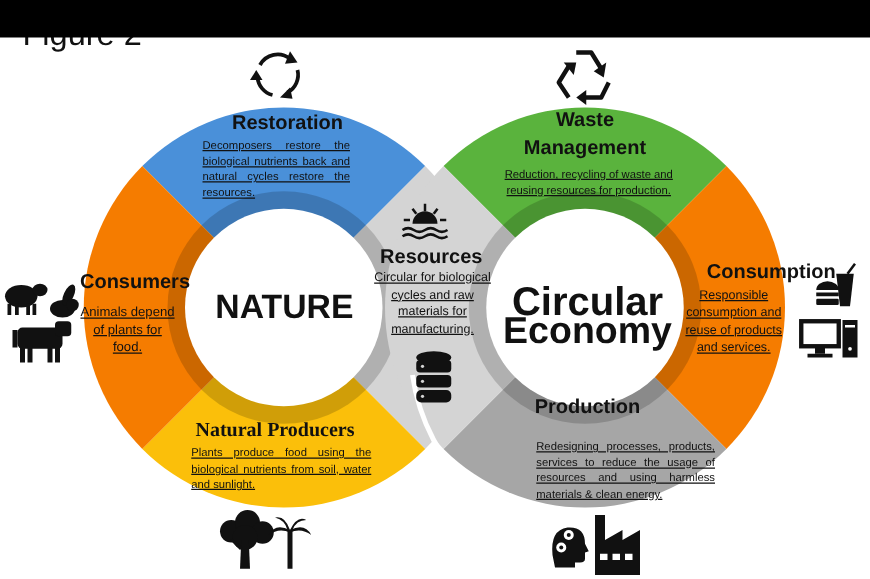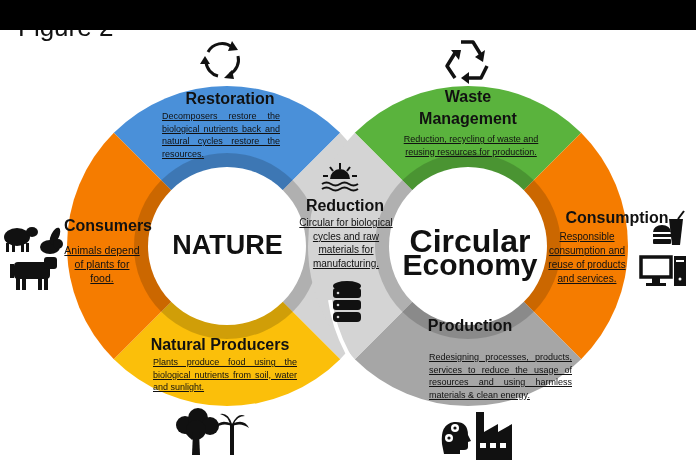--- a/index.html
+++ b/index.html
@@ -166,24 +166,24 @@
 </svg>
 
 <div class="t title" style="left:160px;top:90px;width:140px;">Restoration</div>
 <div class="t desc" style="left:162px;top:110px;width:118px;">Decomposers restore the biological nutrients back and natural cycles restore the resources.</div>
 
 <div class="t title" style="left:58px;top:217px;width:100px;">Consumers</div>
 <div class="t desc center" style="left:62px;top:243px;width:80px;">Animals depend of plants for food.</div>
 
 <div class="t hub" style="left:160px;top:231px;width:135px;font-size:27px;">NATURE</div>
 
-<div class="t title" style="left:145px;top:336px;width:150px;">Natural Producers</div>
+<div class="t title" style="left:145px;top:336px;width:150px;font-family:Liberation Serif, serif;">Natural Producers</div>
 <div class="t desc" style="left:153px;top:356px;width:144px;">Plants produce food using the biological nutrients from soil, water and sunlight.</div>
 
-<div class="t title" style="left:300px;top:197px;width:90px;">Reduction</div>
+<div class="t title" style="left:300px;top:197px;width:90px;">Resources</div>
 <div class="t desc center" style="left:297px;top:216px;width:98px;font-size:10px;line-height:13.5px;">Circular for biological cycles and raw materials for manufacturing.</div>
 
 <div class="t title" style="left:418px;top:88px;width:100px;">Waste</div>
 <div class="t title" style="left:408px;top:110px;width:120px;">Management</div>
 <div class="t desc center" style="left:396px;top:133px;width:150px;font-size:9px;line-height:12.5px;">Reduction, recycling of waste and reusing resources for production.</div>
 
 <div class="t hub" style="left:395px;top:224px;width:150px;font-size:32px;">Circular</div>
 <div class="t hub" style="left:395px;top:248px;width:150px;font-size:30px;">Economy</div>
 
 <div class="t title" style="left:535px;top:209px;width:112px;margin-left:26px;">Consumption</div>

